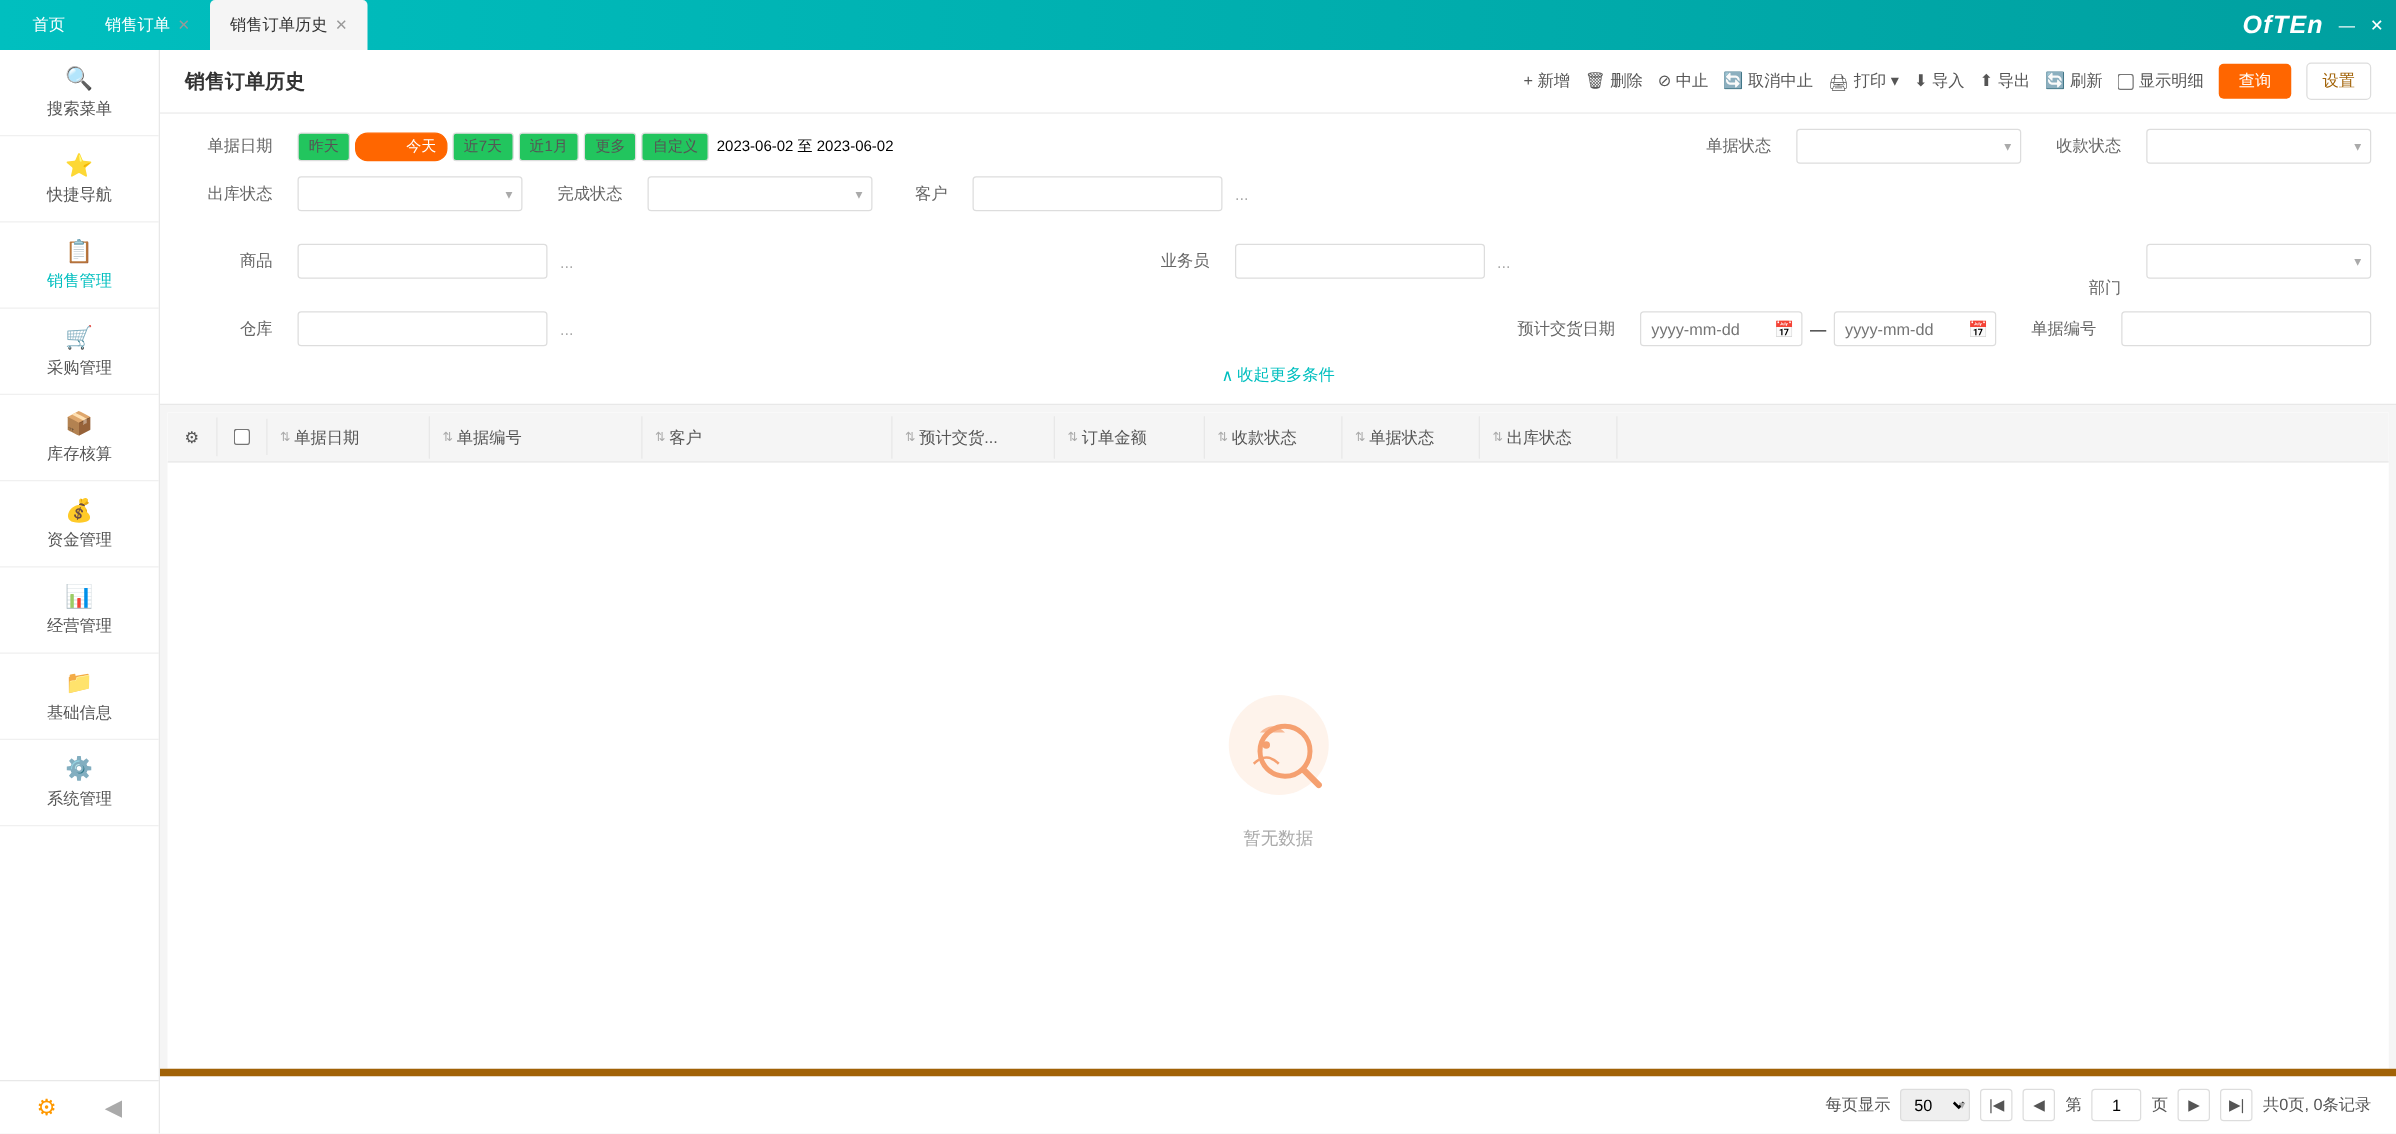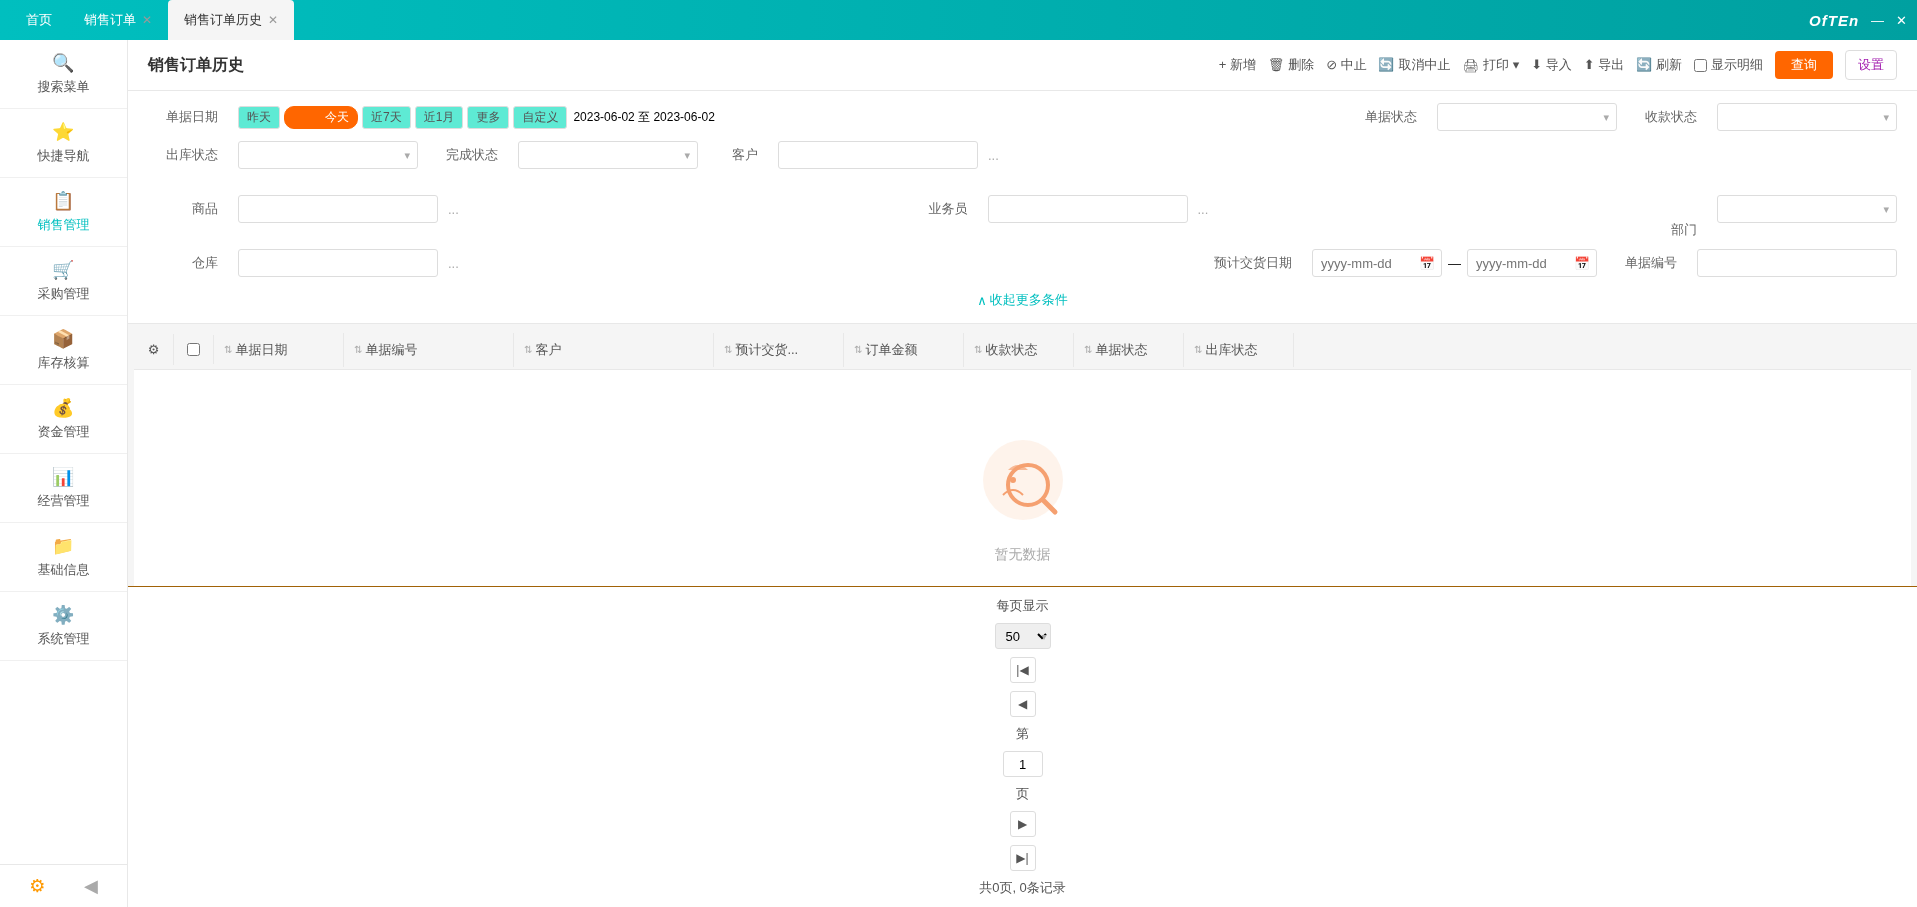--- a/index.html
+++ b/index.html
@@ -41,21 +41,21 @@
     .tab-item.active .close-icon { color: #999; }
     .top-bar-right {
       margin-left: auto;
       display: flex;
       align-items: center;
       gap: 12px;
       color: white;
       font-size: 13px;
     }
     .brand-text {
-      font-size: 15px;
+      font-size: 20px;
       font-weight: bold;
       font-style: italic;
       color: white;
       letter-spacing: 1px;
     }
 
     
     .main-layout {
       display: flex;
       flex: 1;
@@ -131,21 +131,21 @@
       background: #ff6600;
       color: white;
       border: none;
       padding: 5px 16px;
       border-radius: 4px;
       cursor: pointer;
       font-size: 13px;
     }
     .btn-secondary {
       background: white;
-      color: #a21caf;
+      color: #a16207;
       border: 1px solid #ddd;
       padding: 5px 12px;
       border-radius: 4px;
       cursor: pointer;
       font-size: 13px;
     }
     .checkbox-label { display: flex; align-items: center; gap: 4px; cursor: pointer; color: #555; }
 
     
     .filter-section {
@@ -178,21 +178,21 @@
       align-items: center;
       gap: 4px;
     }
     .date-quick-btn {
       padding: 2px 8px;
       border: 1px solid #ddd;
       border-radius: 3px;
       cursor: pointer;
       color: #555;
       font-size: 12px;
-      background: #5eead4;
+      background: #22c55e;
     }
     .date-quick-btn.active {
       background: #ff6600;
       color: white;
       border-color: #ff6600;
       border-radius: 10px;
       padding-left: 40px;
     }
     .date-range-text { font-size: 12px; color: #000000; }
     .filter-input {
@@ -333,25 +333,24 @@
     }
     .empty-text { color: #aaa; font-size: 14px; }
 
     
     .pagination {
       display: flex;
       align-items: center;
       justify-content: flex-end;
       padding: 10px 20px;
       background: white;
-      border-top: 1px solid #a16207;
+      border-top: 6px solid #a16207;
       gap: 8px;
       color: #555;
       font-size: 13px;
-      flex-direction: column;
     }
     .page-size-select {
       border: 1px solid #ddd;
       border-radius: 3px;
       padding: 2px 6px;
       height: 26px;
       outline: none;
     }
     .page-nav-btn {
       width: 26px;

